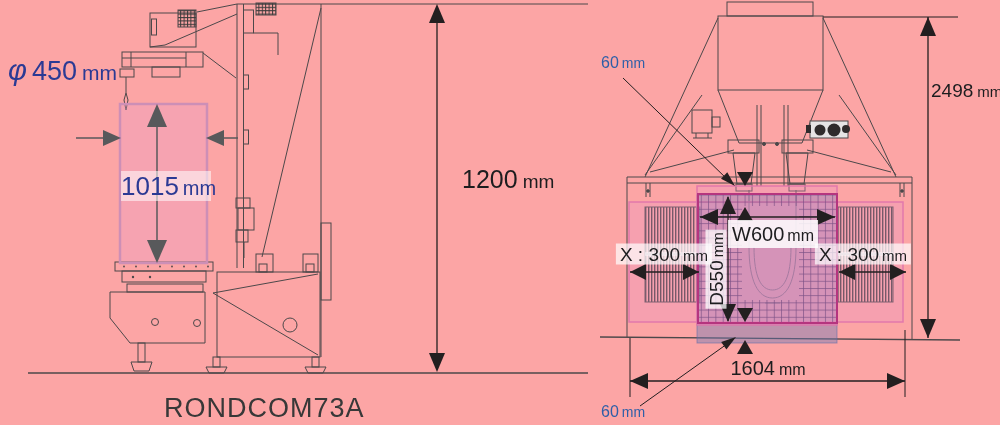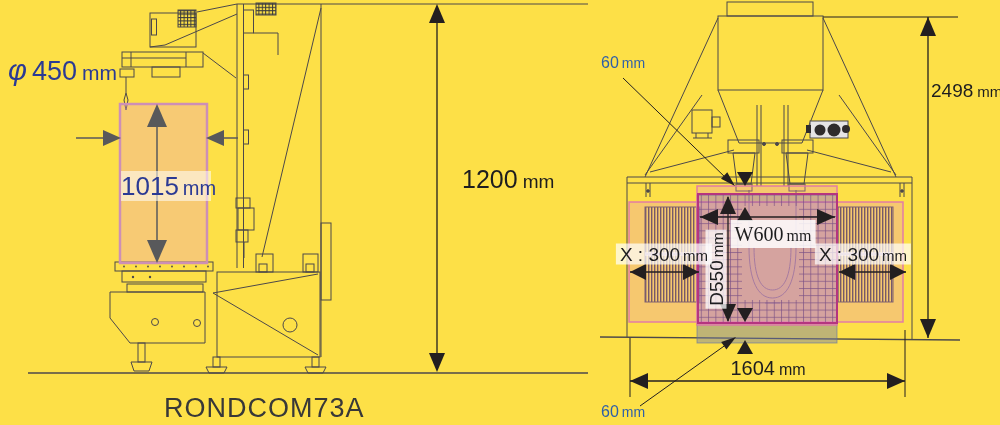--- a/index.html
+++ b/index.html
@@ -1,17 +1,17 @@
 <!DOCTYPE html>
 <html><head>
 <meta charset="utf-8">
 <style>
   html,body{margin:0;padding:0;background:#ffffff;}
   #stage{
-    position:relative;width:1000px;height:425px;background:#fde047;overflow:hidden;
+    position:relative;width:1000px;height:425px;background:#fca5a5;overflow:hidden;
     font-family:"Liberation Sans", sans-serif;
   }
   #stage svg{position:absolute;left:0;top:0;}
   .label{position:absolute;white-space:nowrap;line-height:1;}
   .blue-big{color:#2b3a94;font-size:27px;}
   .blue-big .sym{font-style:italic;font-size:29px;margin-right:5px;}
   .blue-big .unit{font-size:21px;margin-left:5px;}
   .blue-sm{color:#2e5fa8;font-size:16px;}
   .blue-sm .unit{font-size:14px;margin-left:3px;}
   .blk{color:#1d1d1f;}
@@ -19,21 +19,21 @@
          background:rgba(255,255,255,0.55);padding:2px 0;}
   .v1015 .unit{font-size:20px;margin-left:4px;}
   .d2500{left:462px;top:167px;font-size:25px;}
   .d2500 .unit{font-size:19px;margin-left:5px;}
   .model{left:124px;top:395px;font-size:27px;letter-spacing:1px;color:#383838;margin-left:40px;}
   .r60top{left:601px;top:55px;}
   .r60bot{left:601px;top:404px;}
   .r1455{left:931px;top:81px;font-size:19px;}
   .r1455 .unit{font-size:15px;margin-left:4px;}
   .center{transform:translate(-50%,-50%);}
-  .rW600{left:773px;top:234px;font-size:20px;background:rgba(255,255,255,0.85);padding:4px 4px;font-family:Liberation Serif, serif;}
+  .rW600{left:773px;top:234px;font-size:20px;background:rgba(255,255,255,0.85);padding:4px 4px;}
   .rW600 .unit{font-size:16px;margin-left:3px;}
   .rD550{left:716px;top:269px;transform:translate(-50%,-50%) rotate(-90deg);
          font-size:19px;background:rgba(255,255,255,0.75);padding:1px 3px;}
   .rD550 .unit{font-size:15px;margin-left:3px;}
   .rX300{font-size:19px;background:rgba(255,255,255,0.7);padding:1px 4px;}
   .rX300 .unit{font-size:15px;margin-left:3px;}
   .x300l{left:664px;top:254px;}
   .x300r{left:863px;top:254px;}
   .r1235{left:768px;top:368px;font-size:20px;}
   .r1235 .unit{font-size:16px;margin-left:4px;}

